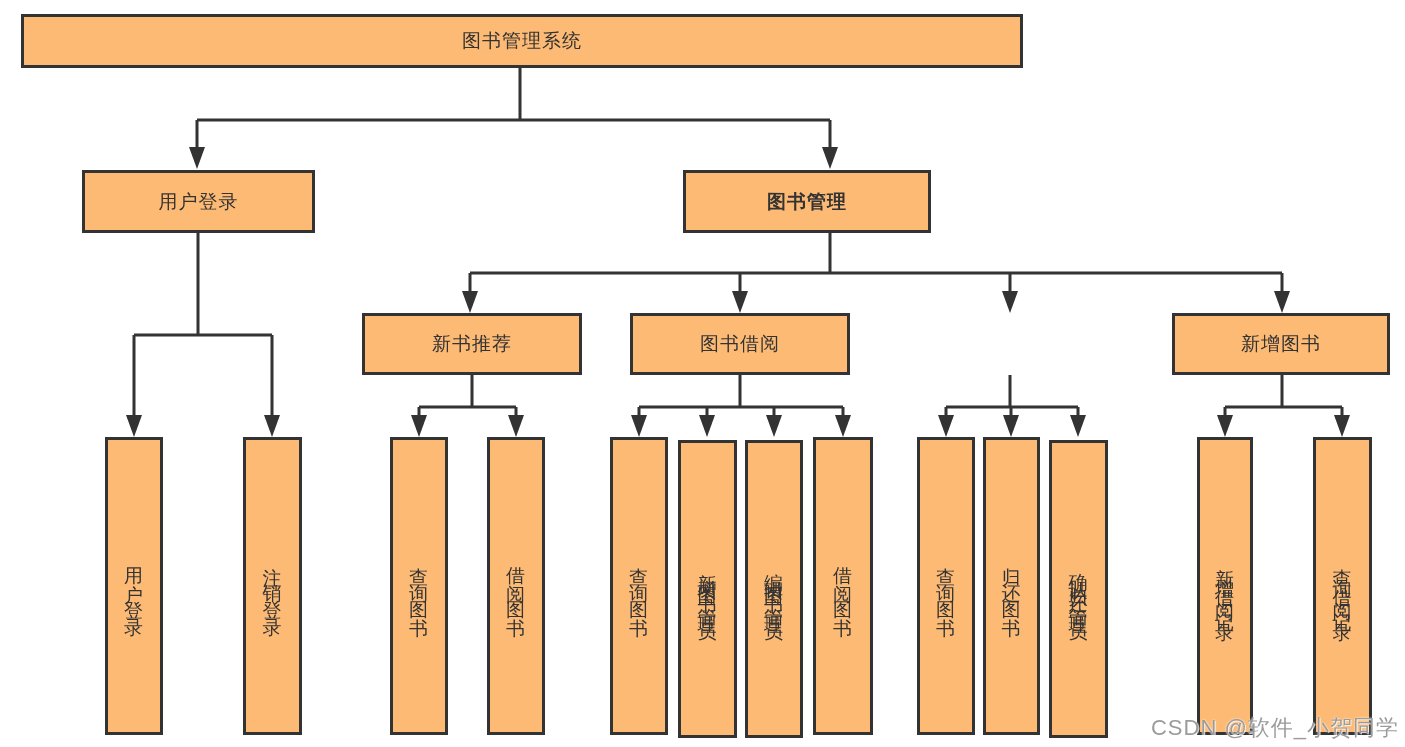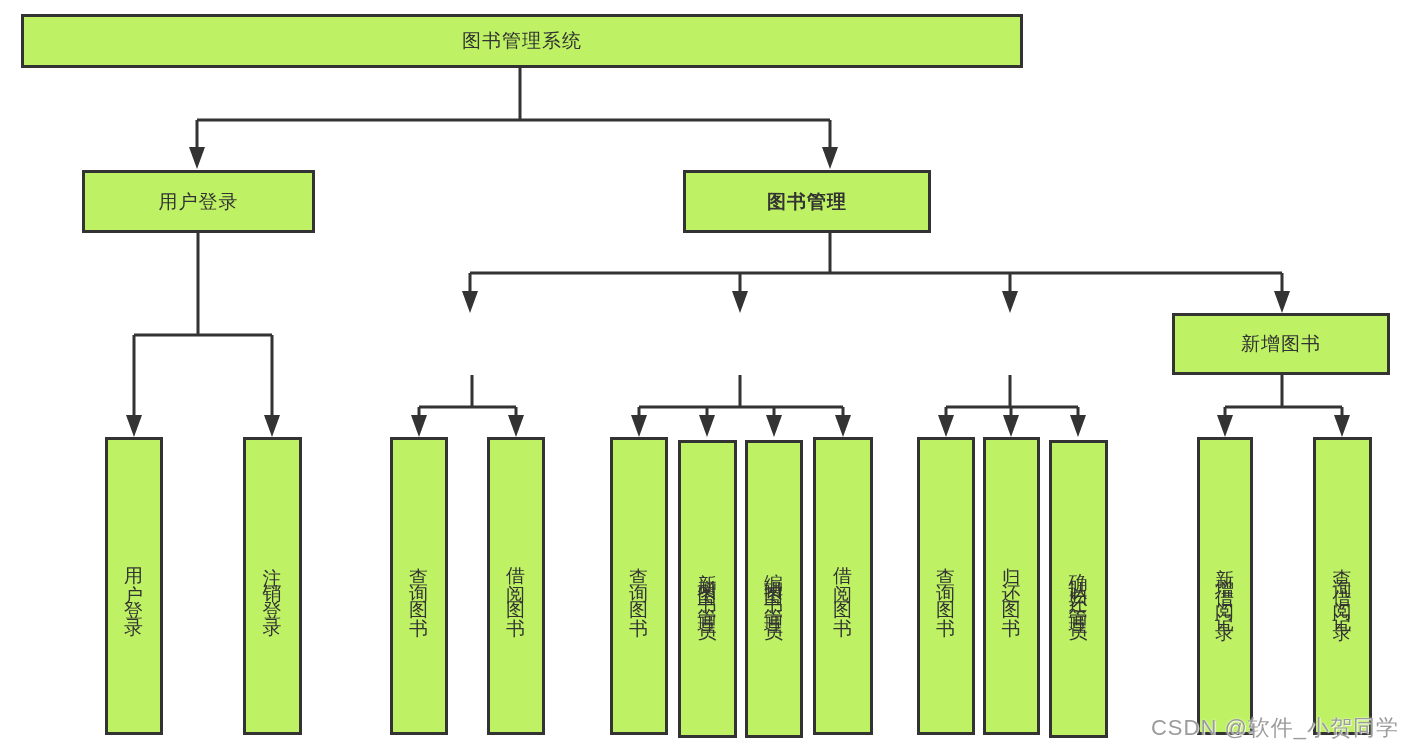--- a/index.html
+++ b/index.html
@@ -7,21 +7,21 @@
     position:relative;
     width:1405px;height:747px;
     background:#ffffff;
     font-family:"Liberation Sans","DejaVu Sans",sans-serif;
     overflow:hidden;
   }
   .connectors{position:absolute;left:0;top:0;z-index:1;}
   .box{
     position:absolute;
     box-sizing:border-box;
-    background:#bef264;
+    background:#fdba74;
     border:3px solid #333333;
     display:flex;
     align-items:center;
     justify-content:center;
     color:#333333;
     z-index:2;
   }
   .hbox{font-size:19px;letter-spacing:1px;}
   .leaf span{
     writing-mode:vertical-rl;
@@ -88,20 +88,26 @@
     <span>图书管理系统</span>
   </div>
 
   <div class="box hbox" style="left:82px;top:170px;width:233px;height:63px;">
     <span>用户登录</span>
   </div>
   <div class="box hbox" style="left:683px;top:170px;width:248px;height:63px;font-weight:bold;">
     <span>图书管理</span>
   </div>
 
+  <div class="box hbox" style="left:362px;top:313px;width:220px;height:62px;">
+    <span>新书推荐</span>
+  </div>
+  <div class="box hbox" style="left:630px;top:313px;width:220px;height:62px;">
+    <span>图书借阅</span>
+  </div>
   <div class="box hbox" style="left:1172px;top:313px;width:218px;height:62px;">
     <span>新增图书</span>
   </div>
 
   <div class="box leaf ls-lg" style="left:105px;top:437px;width:58px;height:298px;">
     <span>用户登录</span>
   </div>
   <div class="box leaf ls-lg" style="left:243px;top:437px;width:59px;height:298px;">
     <span>注销登录</span>
   </div>

